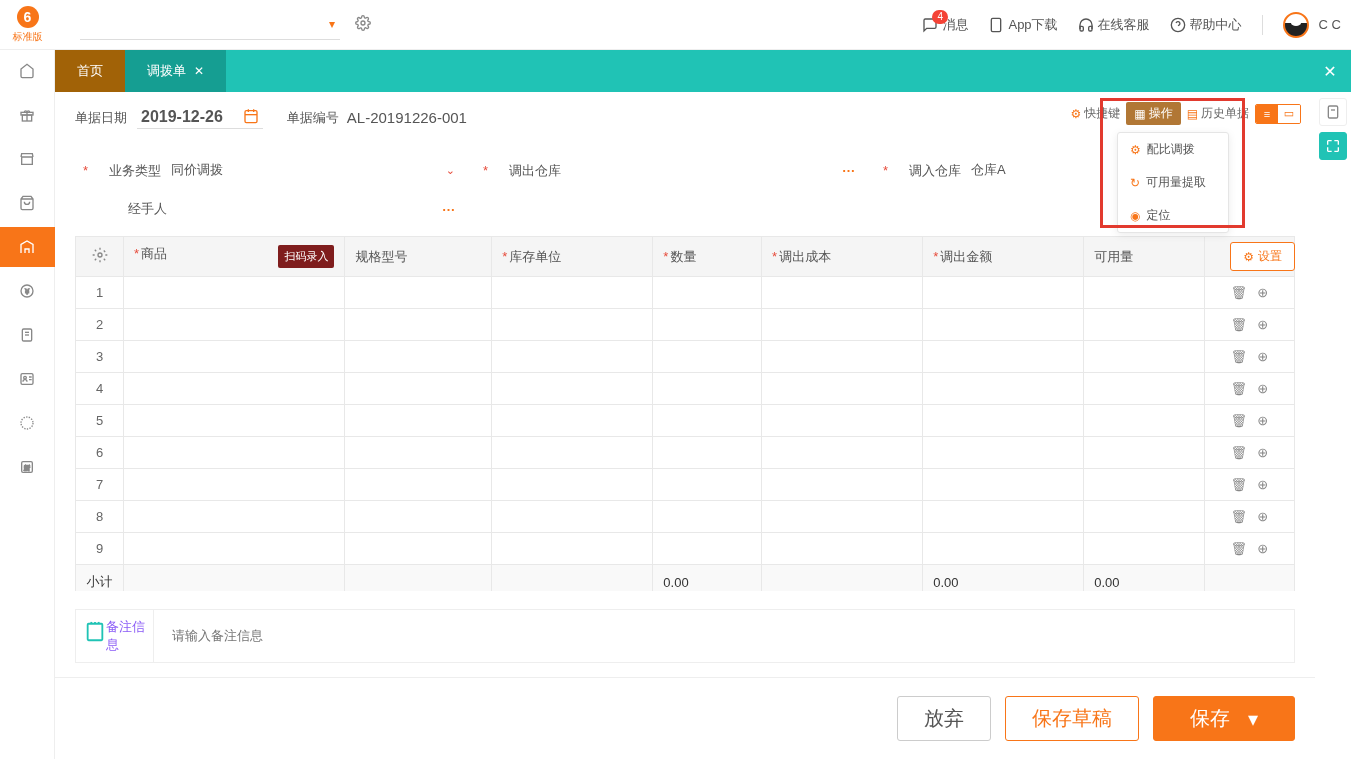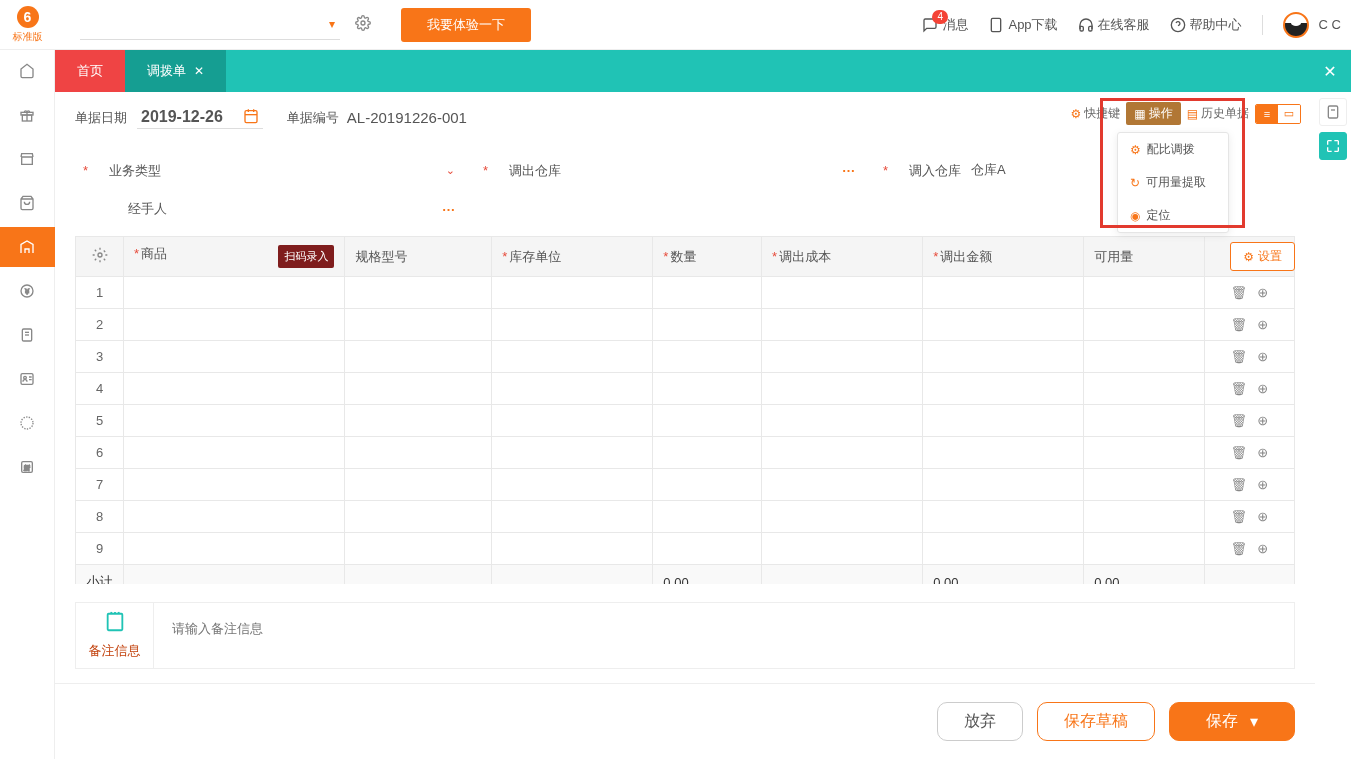--- a/index.html
+++ b/index.html
@@ -24,21 +24,21 @@
 .avatar::after{content:"";position:absolute;width:10px;height:6px;background:#fff;border-radius:50%;top:6px;left:6px;}
 
 
 .left-sidebar { position: absolute; left: 0; top: 50px; bottom: 0; width: 55px; background: #fff; border-right: 1px solid #eee; display: flex; flex-direction: column; align-items: center; padding-top: 10px; gap: 22px; }
 .left-sidebar .nav-item { width: 22px; height: 22px; display: flex; align-items: center; justify-content: center; color: #888; cursor: pointer; position:relative;}
 .left-sidebar .nav-item.active { background: #f87518; color: #fff; width: 55px; height: 40px; margin:-9px 0;}
 
 
 .tab-bar { position: absolute; left: 55px; top: 50px; right: 0; height: 42px; background: #20c3b5; display: flex; align-items: stretch; }
 .tab { padding: 0 22px; display: flex; align-items: center; color: #fff; cursor: pointer; position: relative; gap:6px;}
-.tab.home { background: #ef4444; justify-content: flex-end; }
+.tab.home { background: #a16207; justify-content: flex-end; }
 .tab.active { background: #159e92; }
 .tab .close-x { font-size: 12px; margin-left: 2px; }
 .tab-close-all { position: absolute; right: 0; top: 0; width: 42px; height: 42px; background: #20c3b5; color: #fff; display: flex; align-items: center; justify-content: center; cursor: pointer; font-size: 16px;}
 
 
 .main { position: absolute; left: 55px; top: 92px; right: 36px; bottom: 0; background: #f5f5f5; padding: 0; }
 .content-wrap { background: #fff; margin: 0; height: 100%; display: flex; flex-direction: column; }
 
 
 .doc-header { display: flex; align-items: center; padding: 14px 20px; position: relative; }
@@ -83,31 +83,31 @@
 .row-num { text-align: center; width: 48px; color: #666; background:#fff;}
 .gear-th { width: 40px; text-align: center; }
 .op-col { width: 90px; text-align: center; }
 .scan-badge { background: #7f1d1d; color: #fff; font-size: 11px; padding: 4px 6px; border-radius: 2px; float: right; }
 .subtotal-row td { background: #f9f9f9; color: #333; }
 .subtotal-row .lbl { text-align: center; }
 .action-icons { display:flex; gap:10px; justify-content:center; color:#888;}
 
 
 .remark-area { display: flex; margin: 18px 20px 0; border: 1px solid #eee; }
-.remark-label { width: 78px; display: flex; flex-direction: column; align-items: center; justify-content: center; border-right: 1px solid #eee; padding: 8px; color: #c2410c; }
+.remark-label { width: 78px; display: flex; align-items: center; justify-content: center; border-right: 1px solid #eee; padding: 8px; color: #8b5cf6; }
 .remark-label .ricon { color: #20c3b5; font-size: 20px; margin-bottom: 4px; }
 .remark-input { flex: 1; padding: 18px; }
 .remark-input input { border: none; outline: none; width: 100%; color: #aaa; font-size:13px;}
 
 
 .footer { padding: 18px 20px; display: flex; justify-content: flex-end; gap: 14px; border-top:1px solid #eee; margin-top:14px;}
-.btn { padding: 8px 26px; border-radius: 10px; font-size: 16px; cursor: pointer; }
+.btn { padding: 8px 26px; border-radius: 3px; font-size: 20px; cursor: pointer; }
 .btn-plain { background: #fff; border: 1px solid #ccc; color: #555; }
 .btn-outline { background: #fff; border: 1px solid #f87518; color: #f87518; }
-.btn-primary { background: #f87518; border: 1px solid #f87518; color: #fff; display:flex; align-items:center; gap:12px; padding:8px 36px;}
+.btn-primary { background: #f87518; border: 1px solid #f87518; color: #fff; display:flex; align-items:center; gap:18px; padding:8px 36px;}
 
 
 .right-dock { position: absolute; right: 0; top: 92px; width: 36px; background:#fff; display:flex; flex-direction:column; align-items:center; padding-top:6px; gap:6px;}
 .dock-item { width:28px; height:28px; display:flex; align-items:center; justify-content:center; color:#888; border:1px solid #eee; border-radius:3px; cursor:pointer;}
 .dock-item.active{ background:#20c3b5; color:#fff; border-color:#20c3b5;}
 
 
 .op-menu { position:absolute; left:1117px; top:132px; width:112px; background:#fff; border:1px solid #e5e5e5; border-radius:3px; box-shadow:0 2px 8px rgba(0,0,0,0.08); z-index:40;}
 .op-menu-item{ padding:8px 12px; display:flex; align-items:center; gap:6px; color:#555; cursor:pointer; font-size:12px;}
 .op-menu-item .mi-icon{ color:#f87518; font-size:12px;}
@@ -124,21 +124,20 @@
   </div>
   <div class="org-select">
     <span class="chevron">▾</span>
   </div>
   <span class="gear-top">
     <svg class="icon" viewBox="0 0 24 24" fill="none" stroke="currentColor" stroke-width="2">
         <circle cx="12" cy="12" r="3"></circle>
         <path d="M19.4 15a1.65 1.65 0 0 0 .33 1.82l.06.06a2 2 0 1 1-2.83 2.83l-.06-.06a1.65 1.65 0 0 0-1.82-.33 1.65 1.65 0 0 0-1 1.51V21a2 2 0 1 1-4 0v-.09a1.65 1.65 0 0 0-1-1.51 1.65 1.65 0 0 0-1.82.33l-.06.06a2 2 0 1 1-2.83-2.83l.06-.06a1.65 1.65 0 0 0 .33-1.82 1.65 1.65 0 0 0-1.51-1H3a2 2 0 1 1 0-4h.09a1.65 1.65 0 0 0 1.51-1 1.65 1.65 0 0 0-.33-1.82l-.06-.06a2 2 0 1 1 2.83-2.83l.06.06a1.65 1.65 0 0 0 1.82.33h0a1.65 1.65 0 0 0 1-1.51V3a2 2 0 1 1 4 0v.09a1.65 1.65 0 0 0 1 1.51h0a1.65 1.65 0 0 0 1.82-.33l.06-.06a2 2 0 1 1 2.83 2.83l-.06.06a1.65 1.65 0 0 0-.33 1.82v0a1.65 1.65 0 0 0 1.51 1H21a2 2 0 1 1 0 4h-.09a1.65 1.65 0 0 0-1.51 1z"></path>
       </svg>
   </span>
-  <button class="cta-btn">我要体验一下</button>
   <div class="spacer"></div>
   <div class="header-actions">
     <div class="header-action">
       <svg class="icon" viewBox="0 0 24 24" fill="none" stroke="currentColor" stroke-width="2">
           <path d="M21 15a2 2 0 0 1-2 2H7l-4 4V5a2 2 0 0 1 2-2h14a2 2 0 0 1 2 2z"></path>
         </svg>
       <span>消息</span>
       <span class="badge">4</span>
     </div>
     <div class="header-action">
@@ -289,20 +288,21 @@
         <span class="vactive">≡</span>
         <span class="vinactive">▭</span>
       </span>
     </div>
   </div>
 
   <div class="form-row">
     <div class="form-field">
       <span class="req">*</span>
           <span class="flabel">业务类型</span>
+      <span class="fval">同价调拨</span>
       <span class="chev">⌄</span>
     </div>
     <div class="form-field">
       <span class="req">*</span>
           <span class="flabel">调出仓库</span>
       <span class="dots">⋯</span>
     </div>
     <div class="form-field">
       <span class="req">*</span>
           <span class="flabel">调入仓库</span>

